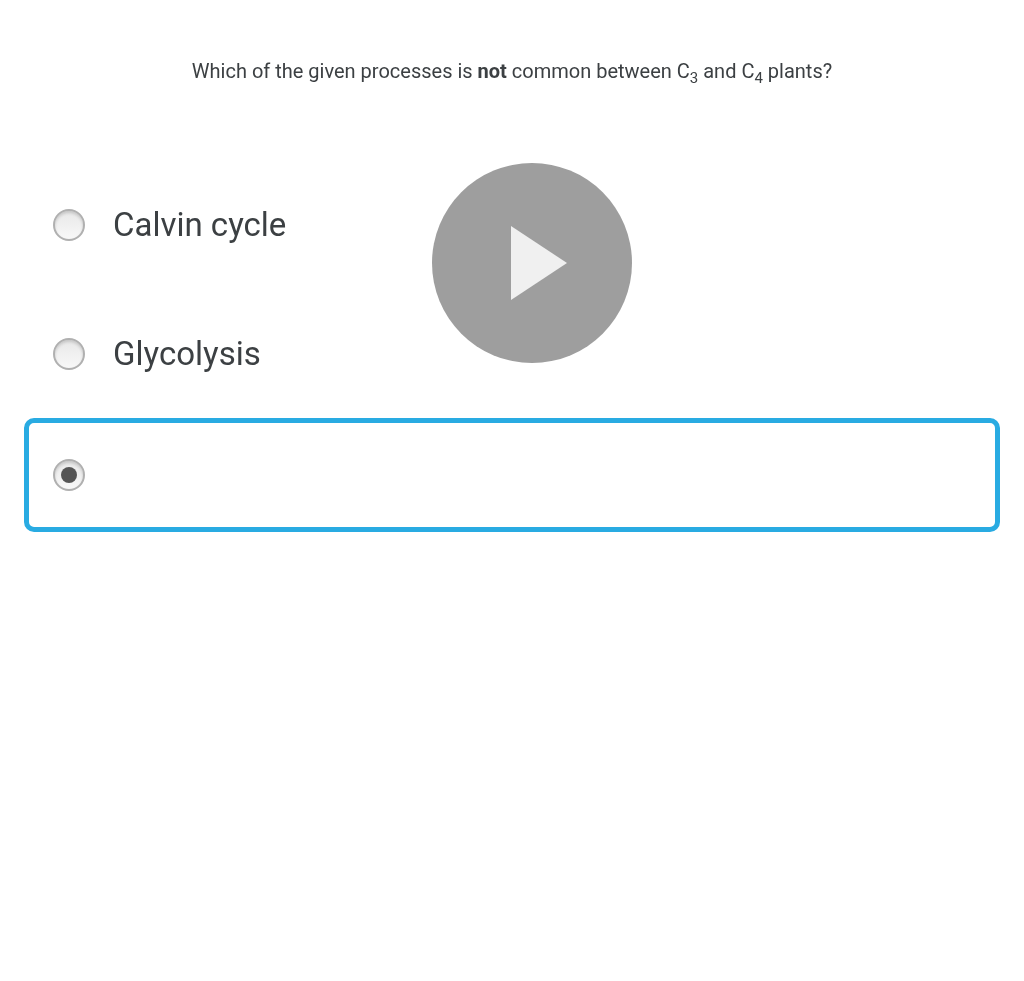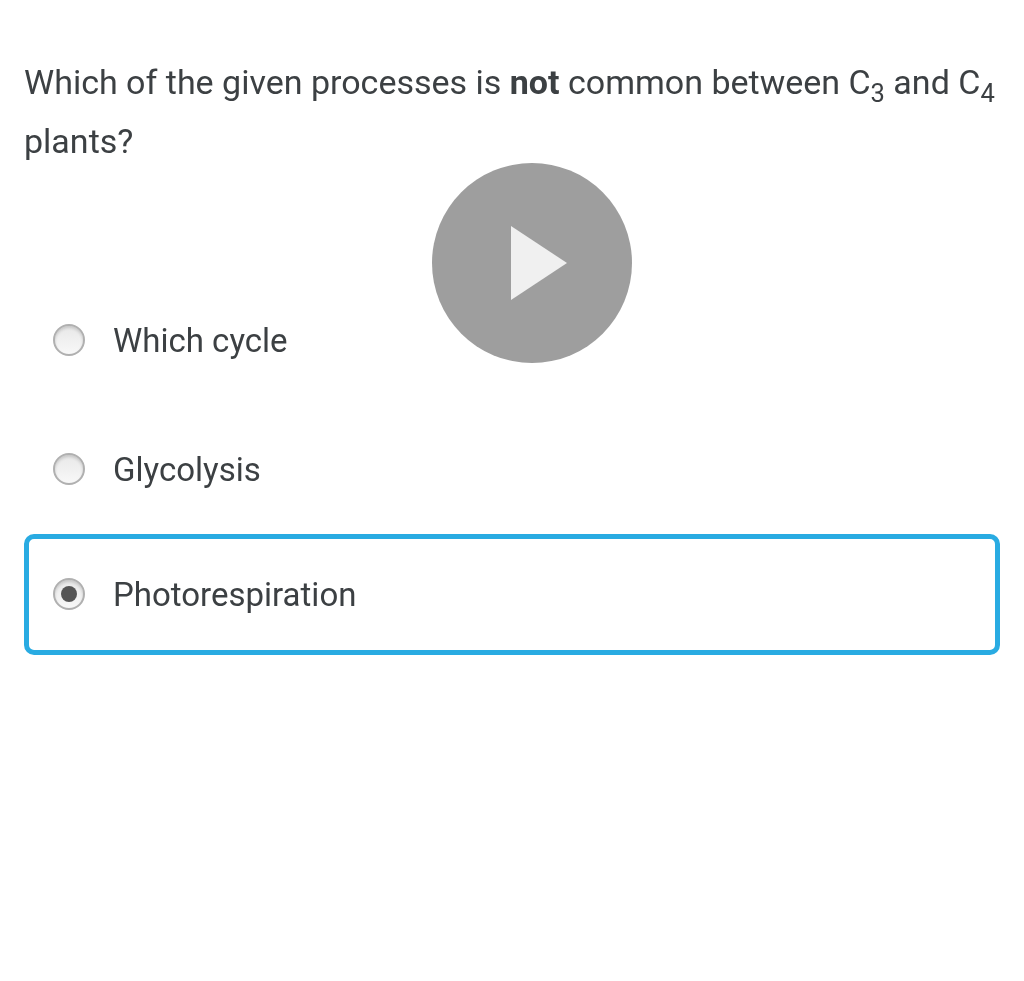--- a/index.html
+++ b/index.html
@@ -9,25 +9,26 @@
     }
     body {
       font-family: -apple-system, BlinkMacSystemFont, 'Segoe UI', Roboto, Arial, sans-serif;
       background: #ffffff;
       width: 1024px;
       height: 981px;
       padding: 55px 24px 24px 24px;
       position: relative;
     }
     .question-text {
-      font-size: 34px;
+      font-size: 20px;
       color: #3c4043;
       line-height: 1.6;
-      margin-bottom: 108px;
+      margin-bottom: 70px;
       font-weight: 400;
+      text-align: center;
     }
     .question-text .bold {
       font-weight: 700;
     }
     .question-text sub {
       font-size: 0.75em;
       vertical-align: sub;
     }
     .options-container {
       display: flex;
@@ -100,27 +101,26 @@
 </head>
 <body>
 
 <div class="question-text">
   <span>Which of the given processes is </span><span class="bold">not</span><span> common between C</span><sub>3</sub><span> and C</span><sub>4</sub><span> plants?</span>
 </div>
 
 <div class="options-container">
   <div class="option">
     <div class="radio"></div>
-    <span class="option-label">Which cycle</span>
+    <span class="option-label">Calvin cycle</span>
   </div>
   <div class="option">
     <div class="radio"></div>
     <span class="option-label">Glycolysis</span>
   </div>
   <div class="option selected">
     <div class="radio checked"></div>
-    <span class="option-label">Photorespiration</span>
   </div>
 </div>
 
 <div class="play-button">
   <div class="play-triangle"></div>
 </div>
 
 </body></html>

